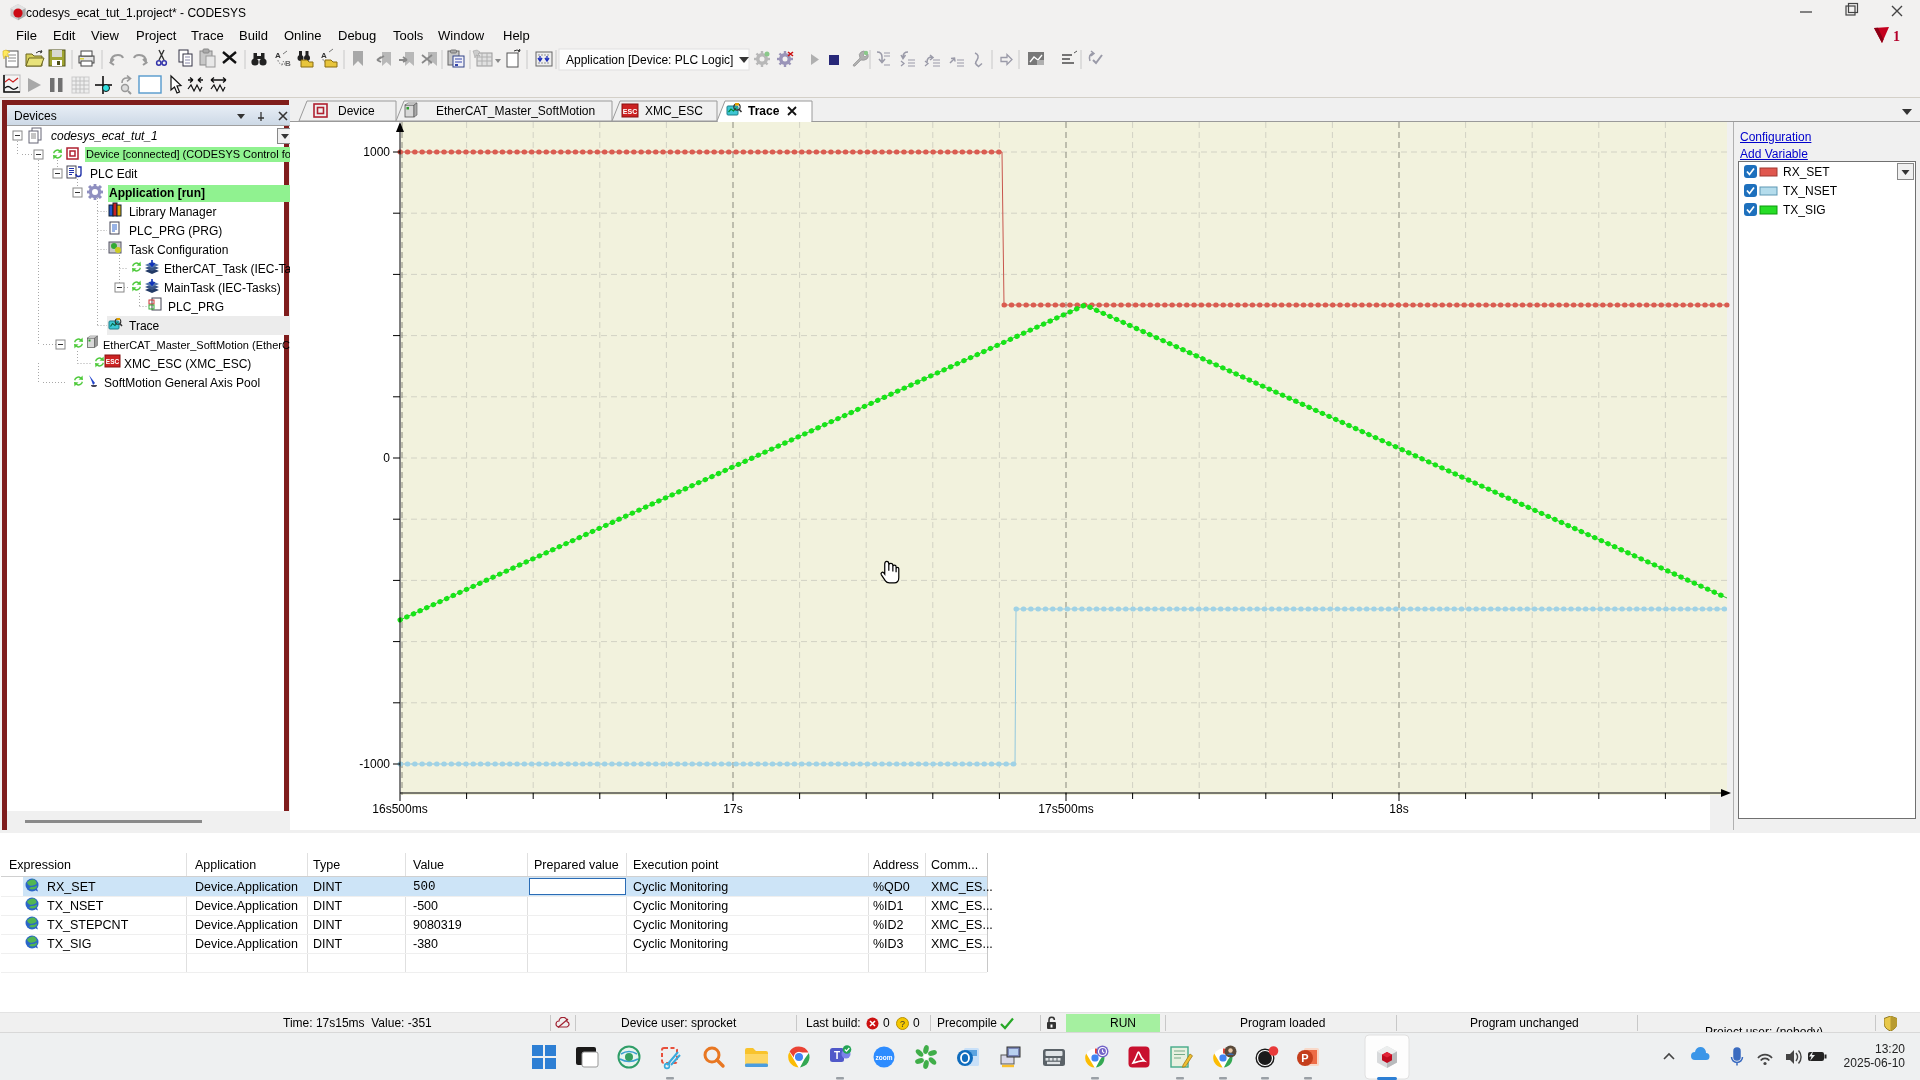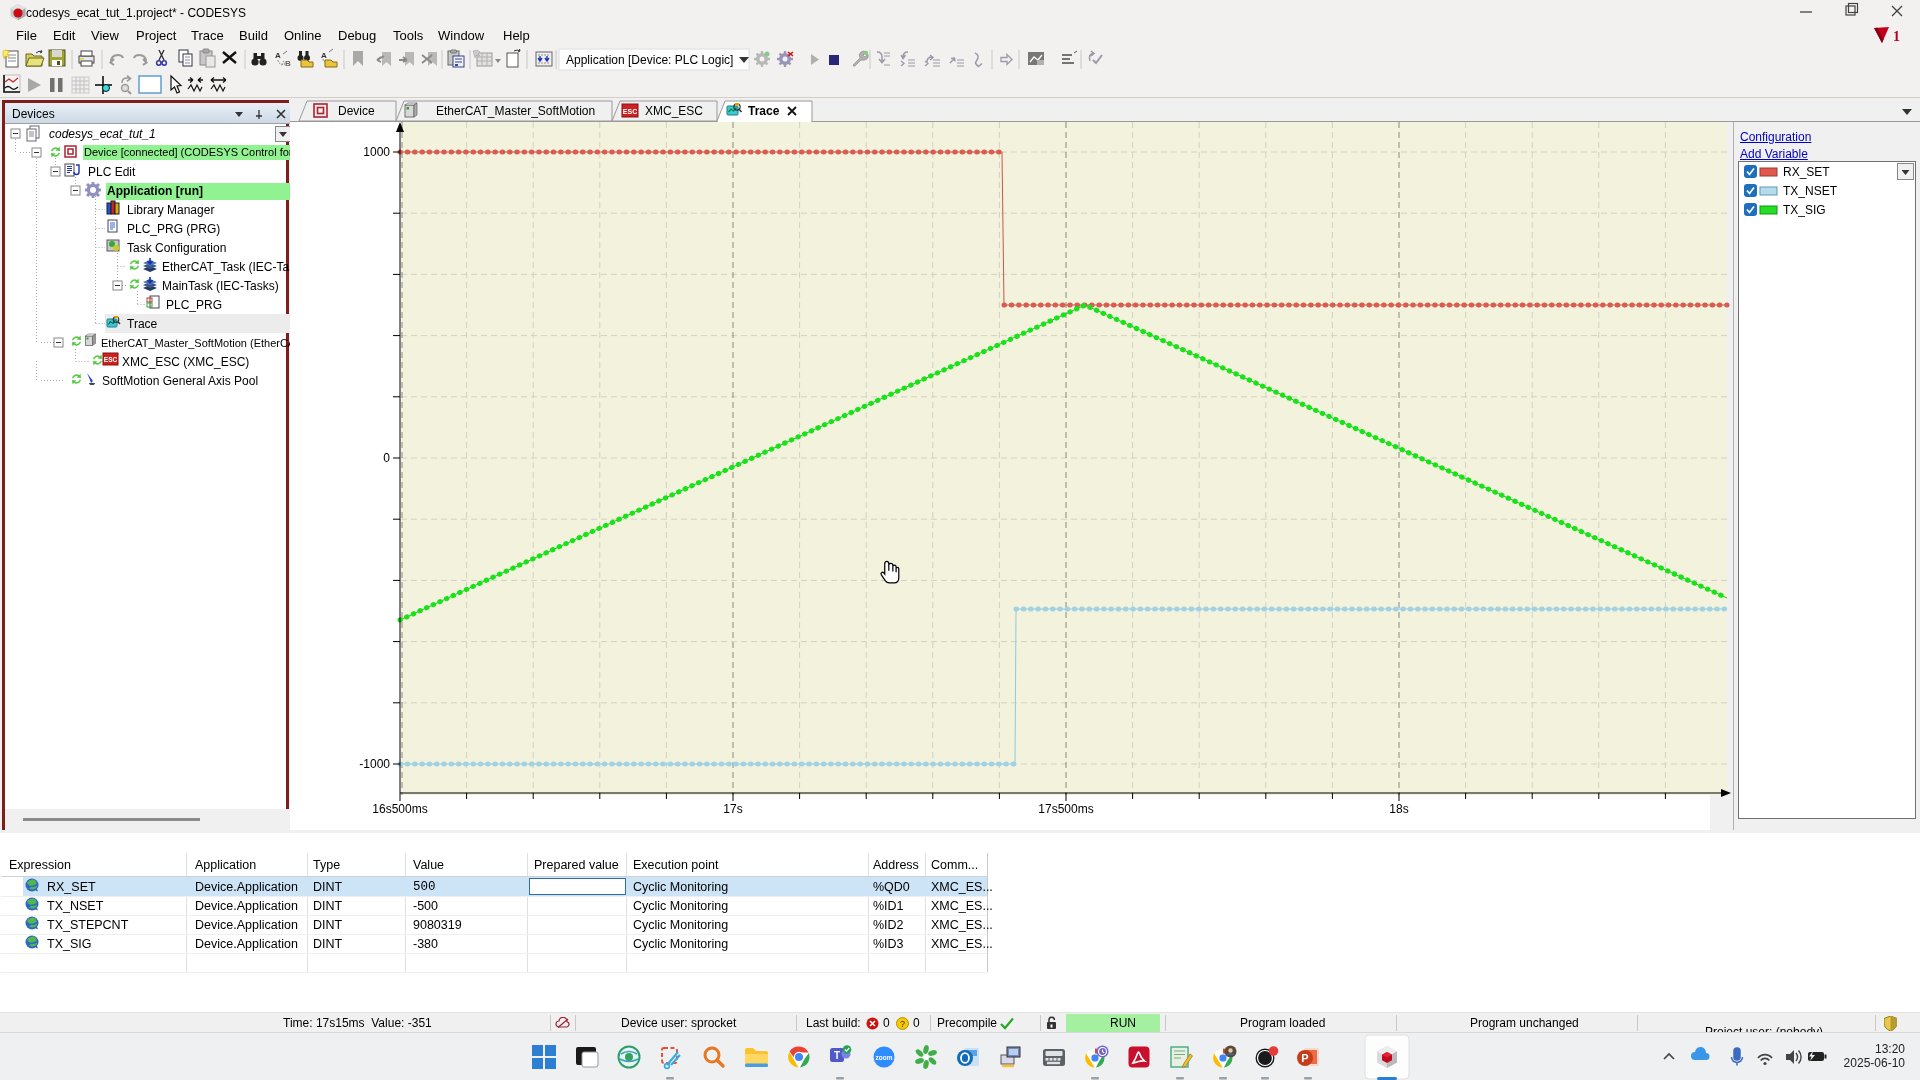--- a/index.html
+++ b/index.html
@@ -360,21 +360,21 @@
         <path d="M0 13 l3 -4 3 6 3 -6 3 6 2 -4" stroke="#111" stroke-width="1.2" fill="none"></path>
       </g>
 
   <g transform="translate(211,4)">
         <path d="M0 4 h15 M0 4 l3 -2.5 M0 4 l3 2.5 M15 4 l-3 -2.5 M15 4 l-3 2.5" stroke="#111" stroke-width="1.3" fill="none"></path>
         <path d="M0 13 l3 -4 3 6 3 -6 3 6 2 -4" stroke="#111" stroke-width="1.2" fill="none"></path>
       </g>
 </svg>
 </div>
 
-<div class="abs" id="devices" style="left:2px;top:100px;width:287px;height:730px;background:#fff;border:3px solid #7f1d1d;">
+<div class="abs" id="devices" style="left:2px;top:100px;width:287px;height:730px;background:#fff;border:5px solid #7f1d1d;">
   <div class="abs" id="devhdr" style="left:0;top:0;width:285px;height:21px;background:linear-gradient(#e8eef6,#cdd9e6);border-bottom:1px solid #a0a0a0;">
     <span class="abs" style="left:7px;top:4px;font-size:12px;">Devices</span>
     <svg class="abs" style="left:228px;top:5px" width="56" height="12" viewBox="0 0 56 12">
       <path d="M2 4 L10 4 L6 9 Z" fill="#333"></path>
       <path d="M26 2 v6 M23 8 h6 M26 8 v3" stroke="#333" stroke-width="1.3" fill="none"></path>
       <path d="M44 2 L52 10 M52 2 L44 10" stroke="#333" stroke-width="1.6"></path>
     </svg>
   </div>
   <div class="abs" id="tree" style="left:0;top:22px;width:285px;height:685px;font-size:12px;">
     <div class="abs" style="left:100px;top:189px;width:187px;height:19px;background:#ececec;"></div>

